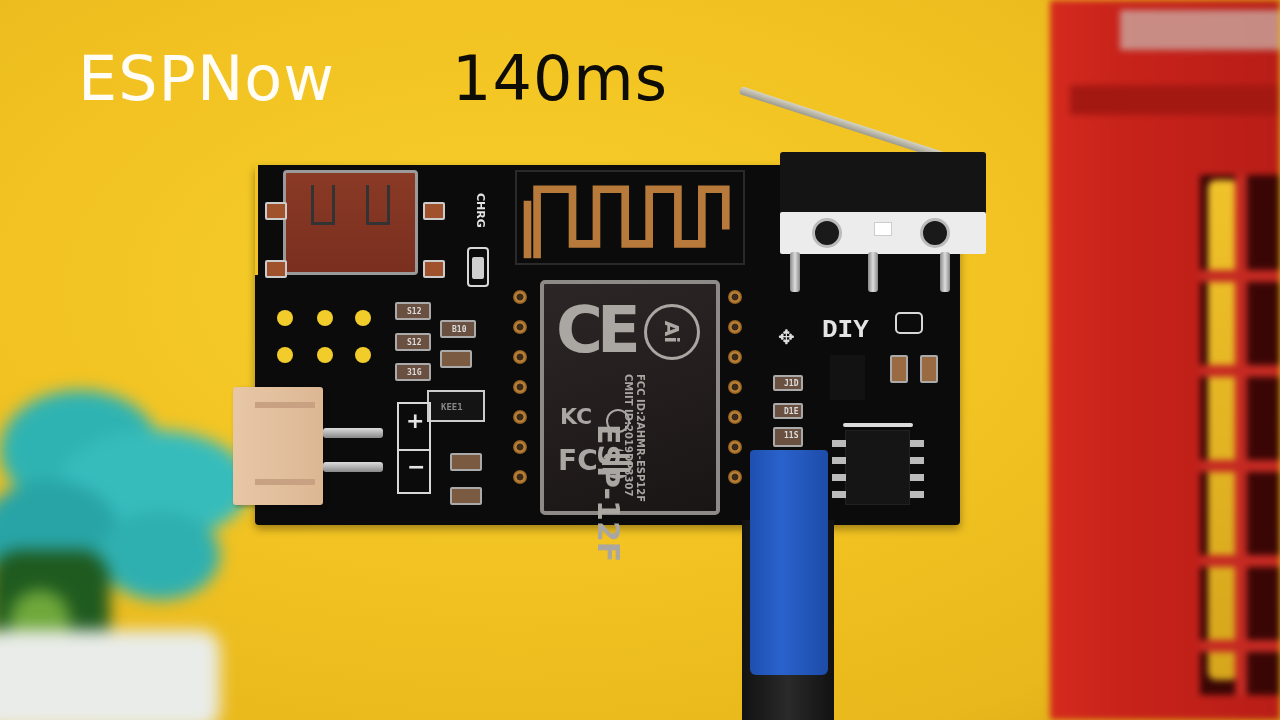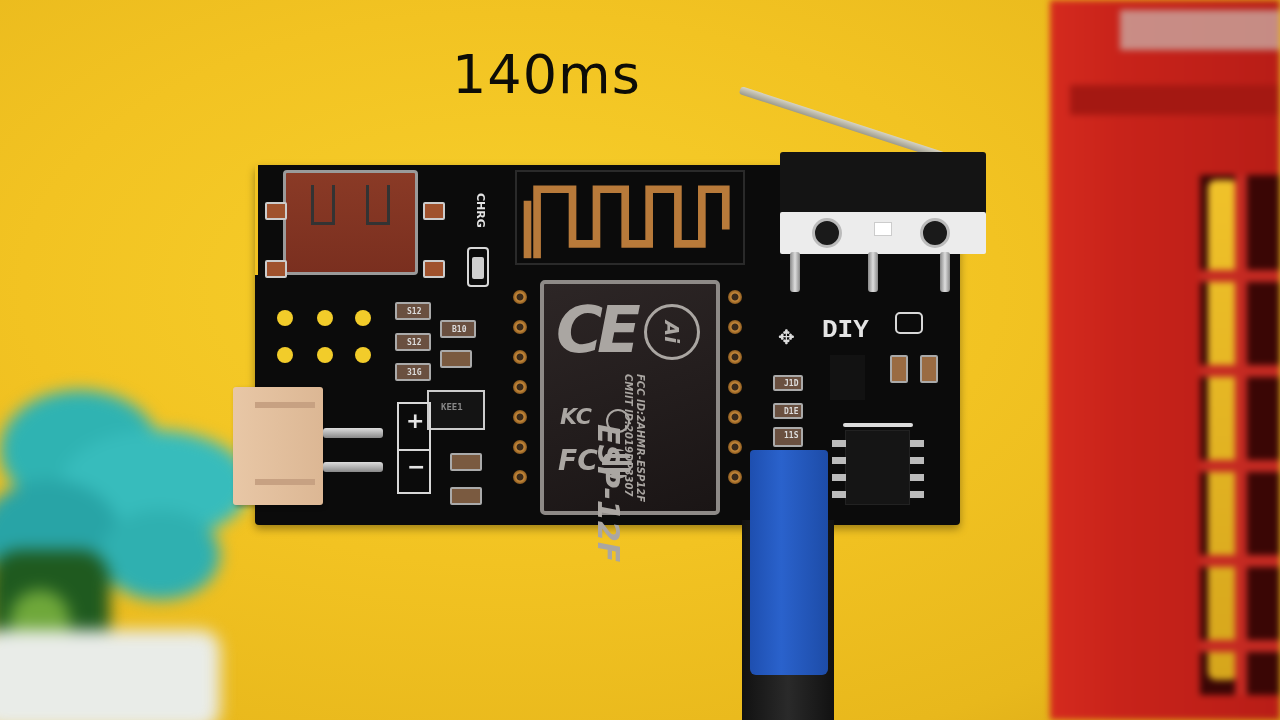--- a/index.html
+++ b/index.html
@@ -26,21 +26,21 @@
   .stem { position: absolute; background: #3f7d2a; border-radius: 30px; }
 
   
   .pcb { position: absolute; left: 255px; top: 165px; width: 705px; height: 360px; background: #0b0b0b; border-radius: 4px; box-shadow: 0 4px 8px rgba(0,0,0,0.35); }
   .pcb-notch { position: absolute; background: #f2c322; }
   .usb { position: absolute; left: 28px; top: 5px; width: 135px; height: 105px; background: linear-gradient(180deg, #8a3a26, #7a2f1f); border: 3px solid #9a9a9a; border-radius: 4px; }
   .usb-slot { position: absolute; top: 12px; width: 24px; height: 40px; border: 3px solid #333; border-top: none; }
   .usb-pad { position: absolute; width: 22px; height: 18px; background: #a0522d; border: 2px solid #ccc; border-radius: 2px; }
   .antenna { position: absolute; left: 260px; top: 5px; width: 230px; height: 95px; border: 2px solid #2a2a2a; }
   .antenna svg { width: 100%; height: 100%; }
-  .module { position: absolute; left: 285px; top: 115px; width: 180px; height: 235px; background: linear-gradient(160deg, #2d2626, #1a1515); border: 4px solid #8e8a87; border-radius: 5px; font-style: italic; }
+  .module { position: absolute; left: 285px; top: 115px; width: 180px; height: 235px; background: linear-gradient(160deg, #2d2626, #1a1515); border: 4px solid #8e8a87; border-radius: 5px; }
   .ce { position: absolute; left: 12px; top: 20px; color: #aaa6a2; font-size: 64px; font-weight: bold; line-height: 52px; letter-spacing: -6px; }
   .ai-circle { position: absolute; left: 100px; top: 20px; width: 56px; height: 56px; border: 3px solid #aaa6a2; border-radius: 50%; color: #aaa6a2; font-size: 20px; font-weight: bold; display: flex; align-items: center; justify-content: center; transform: rotate(90deg); }
   .esp-label { position: absolute; left: 82px; top: 140px; transform: rotate(90deg); transform-origin: left top; color: #aaa6a2; font-size: 30px; font-weight: bold; white-space: nowrap; }
   .fcc-label { position: absolute; transform: rotate(90deg); transform-origin: left top; color: #aaa6a2; font-size: 10px; font-weight: bold; white-space: nowrap; }
   .castellation { position: absolute; width: 14px; height: 14px; border-radius: 50%; background: radial-gradient(circle, #3a2a1a 30%, #c88a3a 40%, #8a5a20 70%); }
   .hole { position: absolute; width: 16px; height: 16px; border-radius: 50%; background: #f2cc2a; }
   .smd { position: absolute; background: #6a5040; border: 2px solid #aaa; border-radius: 2px; }
   .smd-label { position: absolute; color: #ddd; font-size: 8px; font-family: "DejaVu Sans Mono", monospace; font-weight: bold; }
   .silk { position: absolute; border: 2px solid #d8d8d8; }
   .silk-text { position: absolute; color: #e4e4e4; font-weight: bold; font-family: "DejaVu Sans", sans-serif; }
@@ -129,21 +129,21 @@
         <span class="smd-label" style="left:10px;top:3px;">S12</span>
       </div>
     <div class="smd" style="left:140px;top:198px;width:36px;height:18px;">
         <span class="smd-label" style="left:10px;top:3px;">31G</span>
       </div>
     <div class="smd" style="left:185px;top:155px;width:36px;height:18px;">
         <span class="smd-label" style="left:10px;top:3px;">B10</span>
       </div>
     <div class="smd" style="left:185px;top:185px;width:32px;height:18px;background:#7a5a40;"></div>
 
-    <div style="position:absolute;left:172px;top:225px;width:58px;height:40px;border:2px solid #ccc;background:#141414;">
+    <div style="position:absolute;left:172px;top:225px;width:58px;height:32px;border:2px solid #ccc;background:#141414;">
       <span class="smd-label" style="left:12px;top:10px;color:#888;font-size:9px;">KEE1</span>
     </div>
 
     <div class="silk" style="left:142px;top:237px;width:34px;height:92px;">
       <span class="silk-text" style="left:7px;top:4px;font-size:22px;">+</span>
       <div style="position:absolute;left:0;top:45px;width:30px;height:2px;background:#d8d8d8;"></div>
       <span class="silk-text" style="left:8px;top:50px;font-size:22px;">−</span>
     </div>
     <div class="smd" style="left:195px;top:288px;width:32px;height:18px;background:#7a5a40;"></div>
     <div class="smd" style="left:195px;top:322px;width:32px;height:18px;background:#7a5a40;"></div>
@@ -218,14 +218,15 @@
     <div class="switch-hole" style="left:140px;"></div>
     <div style="position:absolute;left:94px;top:70px;width:18px;height:14px;background:#fff;border:1px solid #ccc;"></div>
     <div class="sw-leg" style="left:10px;top:100px;"></div>
     <div class="sw-leg" style="left:88px;top:100px;"></div>
     <div class="sw-leg" style="left:160px;top:100px;"></div>
   </div>
 
   <div class="wire"></div>
   <div class="heatshrink"></div>
 
-  <div class="caption cap-black" style="left:452px;top:48px;font-size:54px;">140ms</div>
+  <div class="caption cap-white" style="left:78px;top:48px;font-size:62px;">ESPNow</div>
+  <div class="caption cap-black" style="left:452px;top:48px;font-size:62px;">140ms</div>
 </div>
 
 </body></html>

